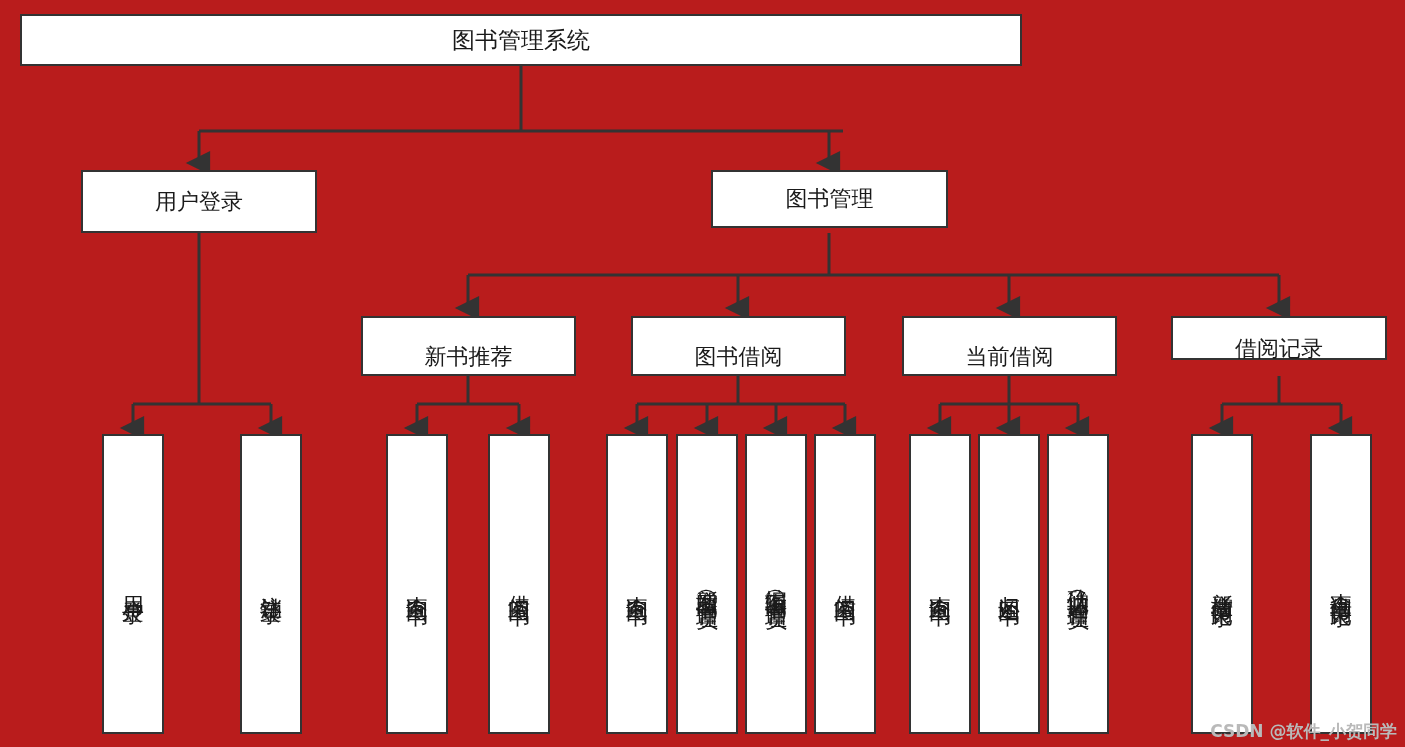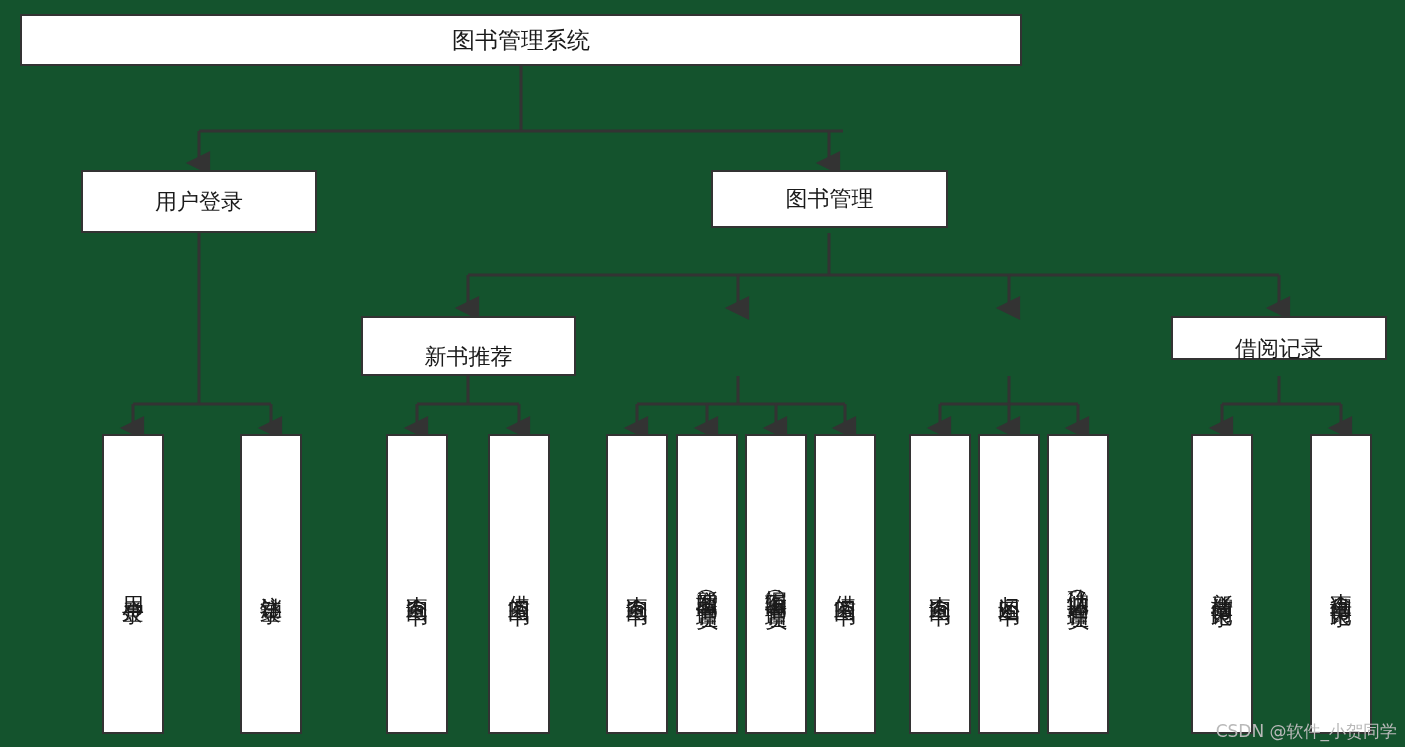--- a/index.html
+++ b/index.html
@@ -7,21 +7,21 @@
     padding: 0;
     background: #ffffff;
   }
   body {
     font-family: "DejaVu Sans", "Liberation Sans", sans-serif;
   }
   #canvas {
     position: relative;
     width: 1405px;
     height: 747px;
-    background: #14532d;
+    background: #b91c1c;
     overflow: hidden;
   }
   .node {
     position: absolute;
     box-sizing: border-box;
     background: #ffffff;
     border: 2px solid #333333;
     display: flex;
     align-items: center;
     justify-content: center;
@@ -55,20 +55,21 @@
     height: 747px;
     pointer-events: none;
   }
   .watermark {
     position: absolute;
     right: 8px;
     bottom: 4px;
     font-size: 17px;
     color: #b9b9b9;
     white-space: nowrap;
+    font-weight: bold;
   }
 </style>
 </head>
 <body>
 
 <div id="canvas">
 
   <svg id="edges" viewBox="0 0 1405 747" xmlns="http://www.w3.org/2000/svg">
     <defs>
       <marker id="arrow" markerWidth="9" markerHeight="9" refX="4.5" refY="4.2" orient="auto" markerUnits="strokeWidth">
@@ -126,20 +127,26 @@
   <div class="node node-l2" style="left:81px; top:170px; width:236px; height:63px;">
     <span class="label">用户登录</span>
   </div>
   <div class="node node-l2" style="left:711px; top:170px; width:237px; height:58px;">
     <span class="label">图书管理</span>
   </div>
 
   <div class="node node-l3" style="left:361px; top:316px; width:215px; height:60px;">
     <span class="label">新书推荐</span>
   </div>
+  <div class="node node-l3" style="left:631px; top:316px; width:215px; height:60px;">
+    <span class="label">图书借阅</span>
+  </div>
+  <div class="node node-l3" style="left:902px; top:316px; width:215px; height:60px;">
+    <span class="label">当前借阅</span>
+  </div>
   <div class="node node-l3" style="left:1171px; top:316px; width:216px; height:44px;">
     <span class="label">借阅记录</span>
   </div>
 
   <div class="node node-leaf" style="left:102px; top:434px; width:62px; height:300px;">
     <span class="label">用户登录</span>
   </div>
   <div class="node node-leaf" style="left:240px; top:434px; width:62px; height:300px;">
     <span class="label">注销登录</span>
   </div>

